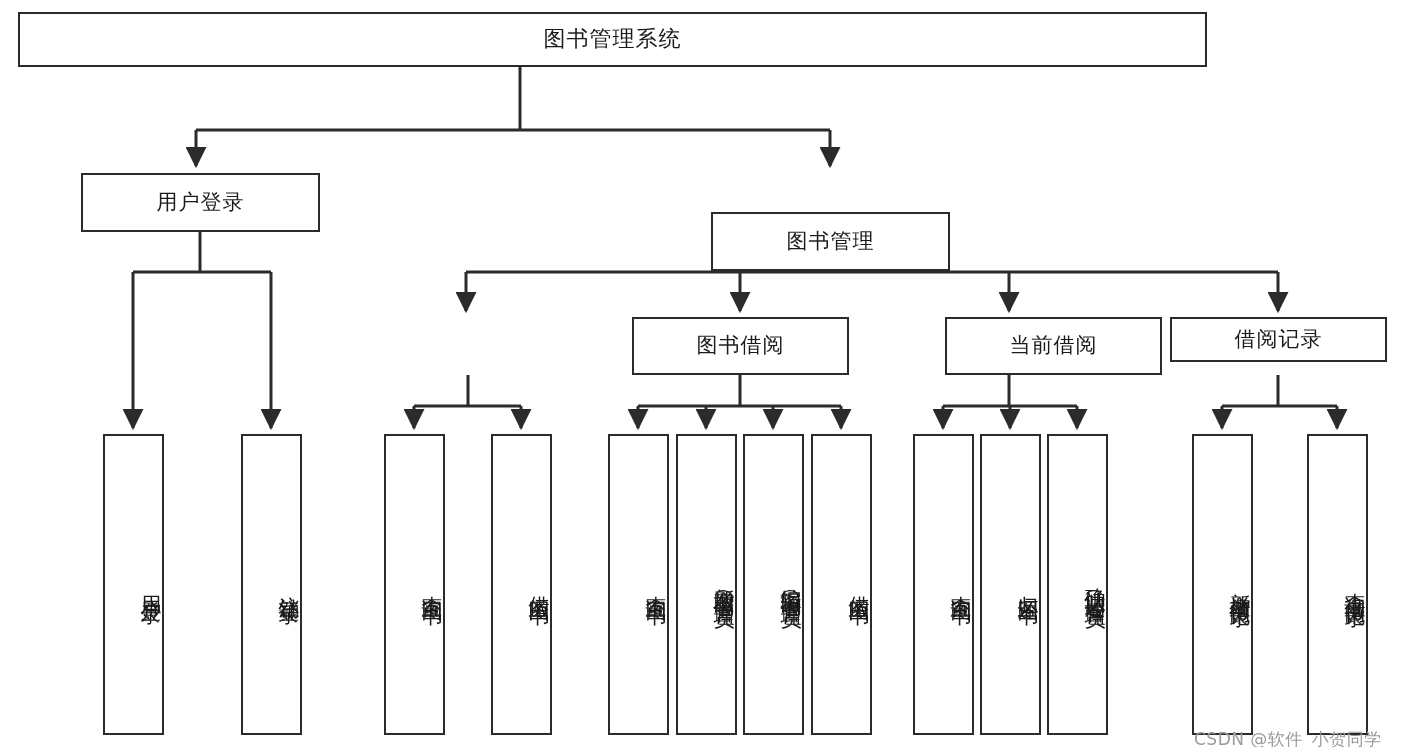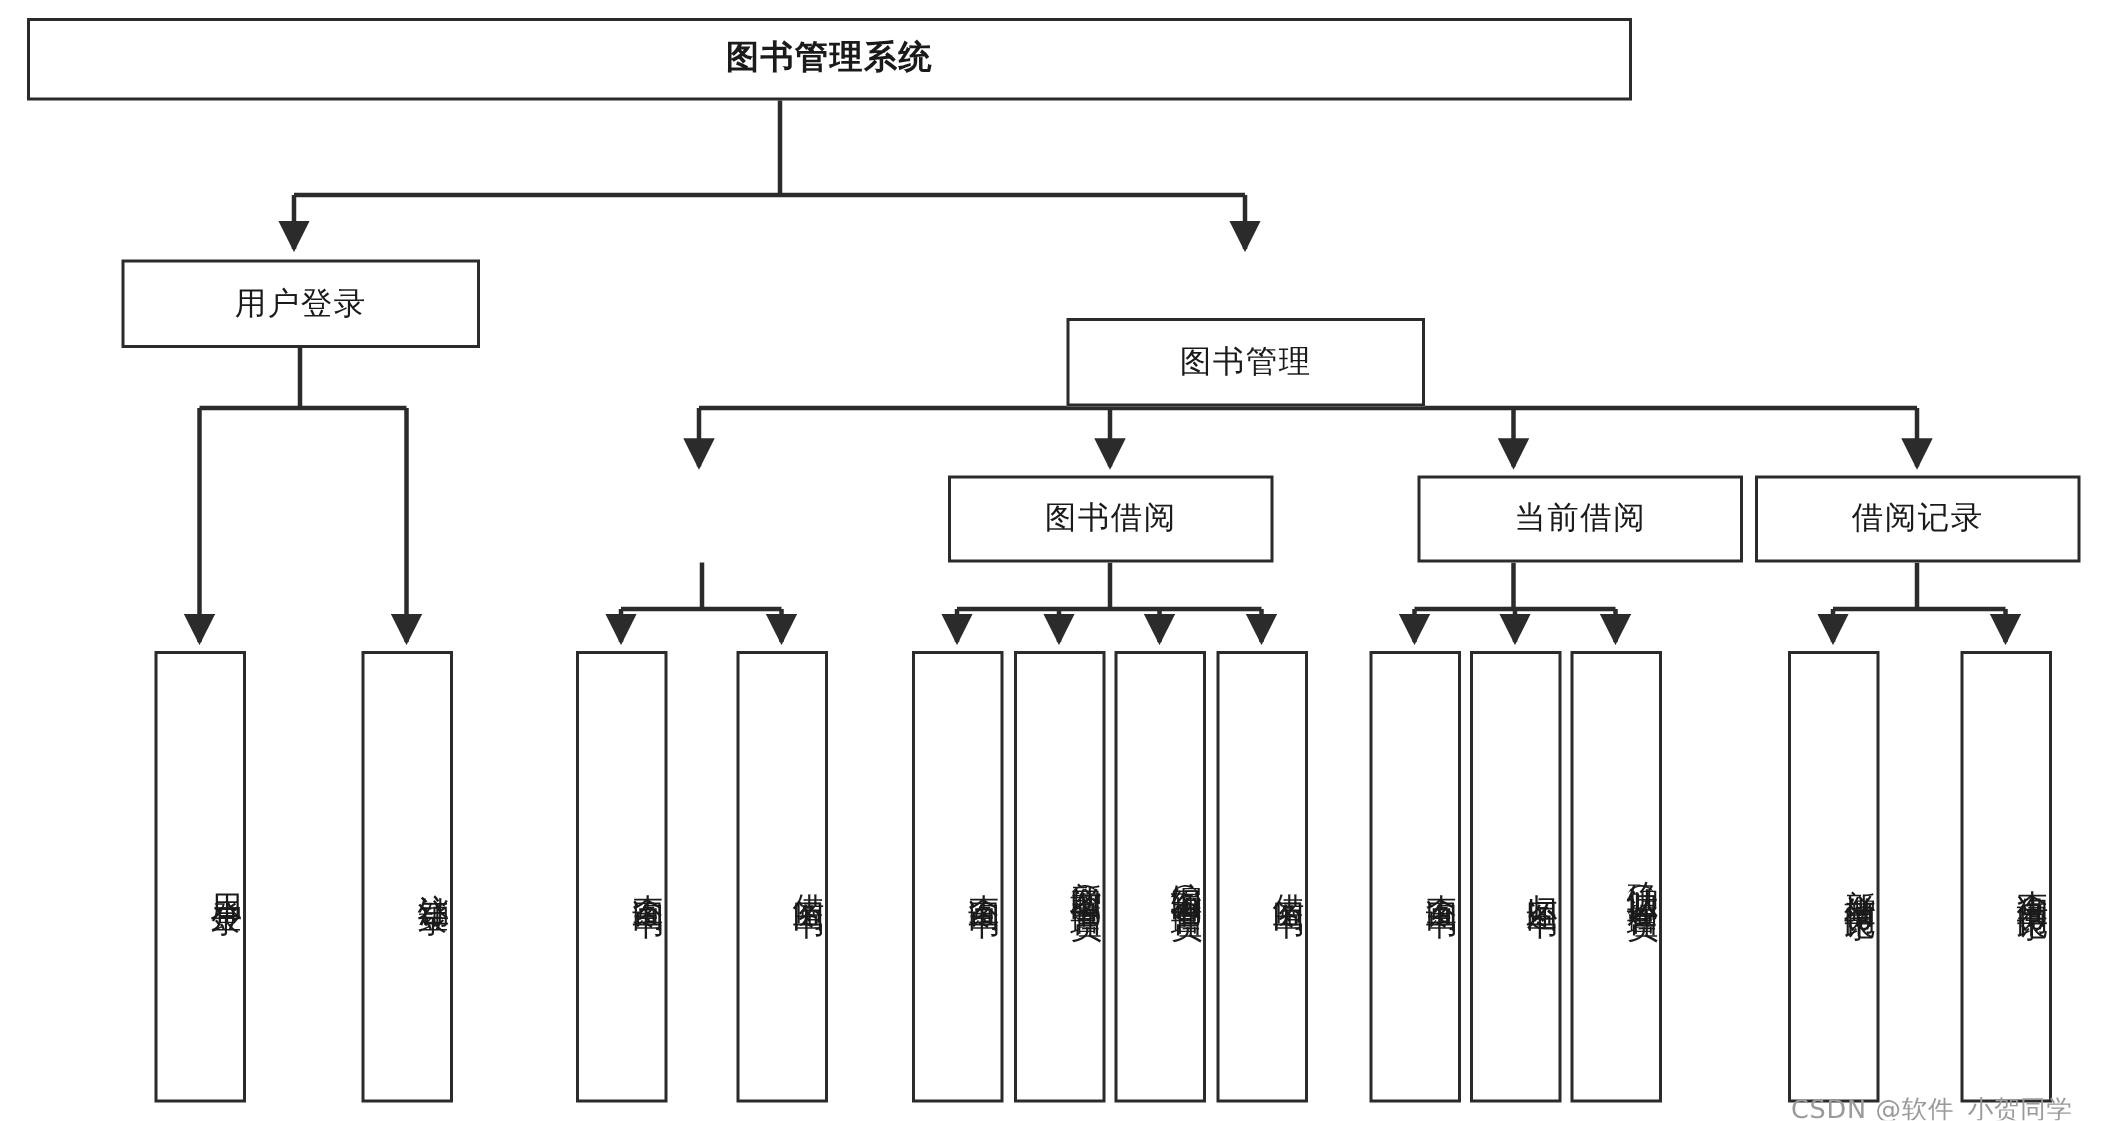--- a/index.html
+++ b/index.html
@@ -113,32 +113,32 @@
       <path d="M 1010 406 L 1010 428" marker-end="url(#arw)"></path>
       <path d="M 1077 406 L 1077 428" marker-end="url(#arw)"></path>
 
       <path d="M 1278 375 L 1278 406"></path>
       <path d="M 1222 406 L 1337 406"></path>
       <path d="M 1222 406 L 1222 428" marker-end="url(#arw)"></path>
       <path d="M 1337 406 L 1337 428" marker-end="url(#arw)"></path>
     </g>
   </svg>
 
-  <div class="node horiz root" style="left:18px; top:12px; width:1070px; height:55px;font-weight:bold;">图书管理系统</div>
+  <div class="node horiz root" style="left:18px; top:12px; width:1189px; height:55px;">图书管理系统</div>
 
   <div class="node horiz" style="left:81px; top:173px; width:239px; height:59px;">用户登录</div>
 
   <div class="node horiz" style="left:711px; top:173px; width:239px; height:59px;margin-top:39px;">图书管理</div>
 
 
   <div class="node horiz" style="left:632px; top:317px; width:217px; height:58px;">图书借阅</div>
 
   <div class="node horiz" style="left:901px; top:317px; width:217px; height:58px;margin-left:44px;">当前借阅</div>
 
-  <div class="node horiz" style="left:1170px; top:317px; width:217px; height:58px;">借阅记录</div>
+  <div class="node horiz" style="left:1170px; top:317px; width:217px; height:45px;">借阅记录</div>
 
   <div class="node vert" style="left:103px; top:434px; width:61px; height:301px;">用户登录</div>
 
   <div class="node vert" style="left:241px; top:434px; width:61px; height:301px;">注销登录</div>
 
   <div class="node vert" style="left:384px; top:434px; width:61px; height:301px;">查询图书</div>
 
   <div class="node vert" style="left:491px; top:434px; width:61px; height:301px;">借阅图书</div>
 
   <div class="node vert" style="left:608px; top:434px; width:61px; height:301px;">查询图书</div>

